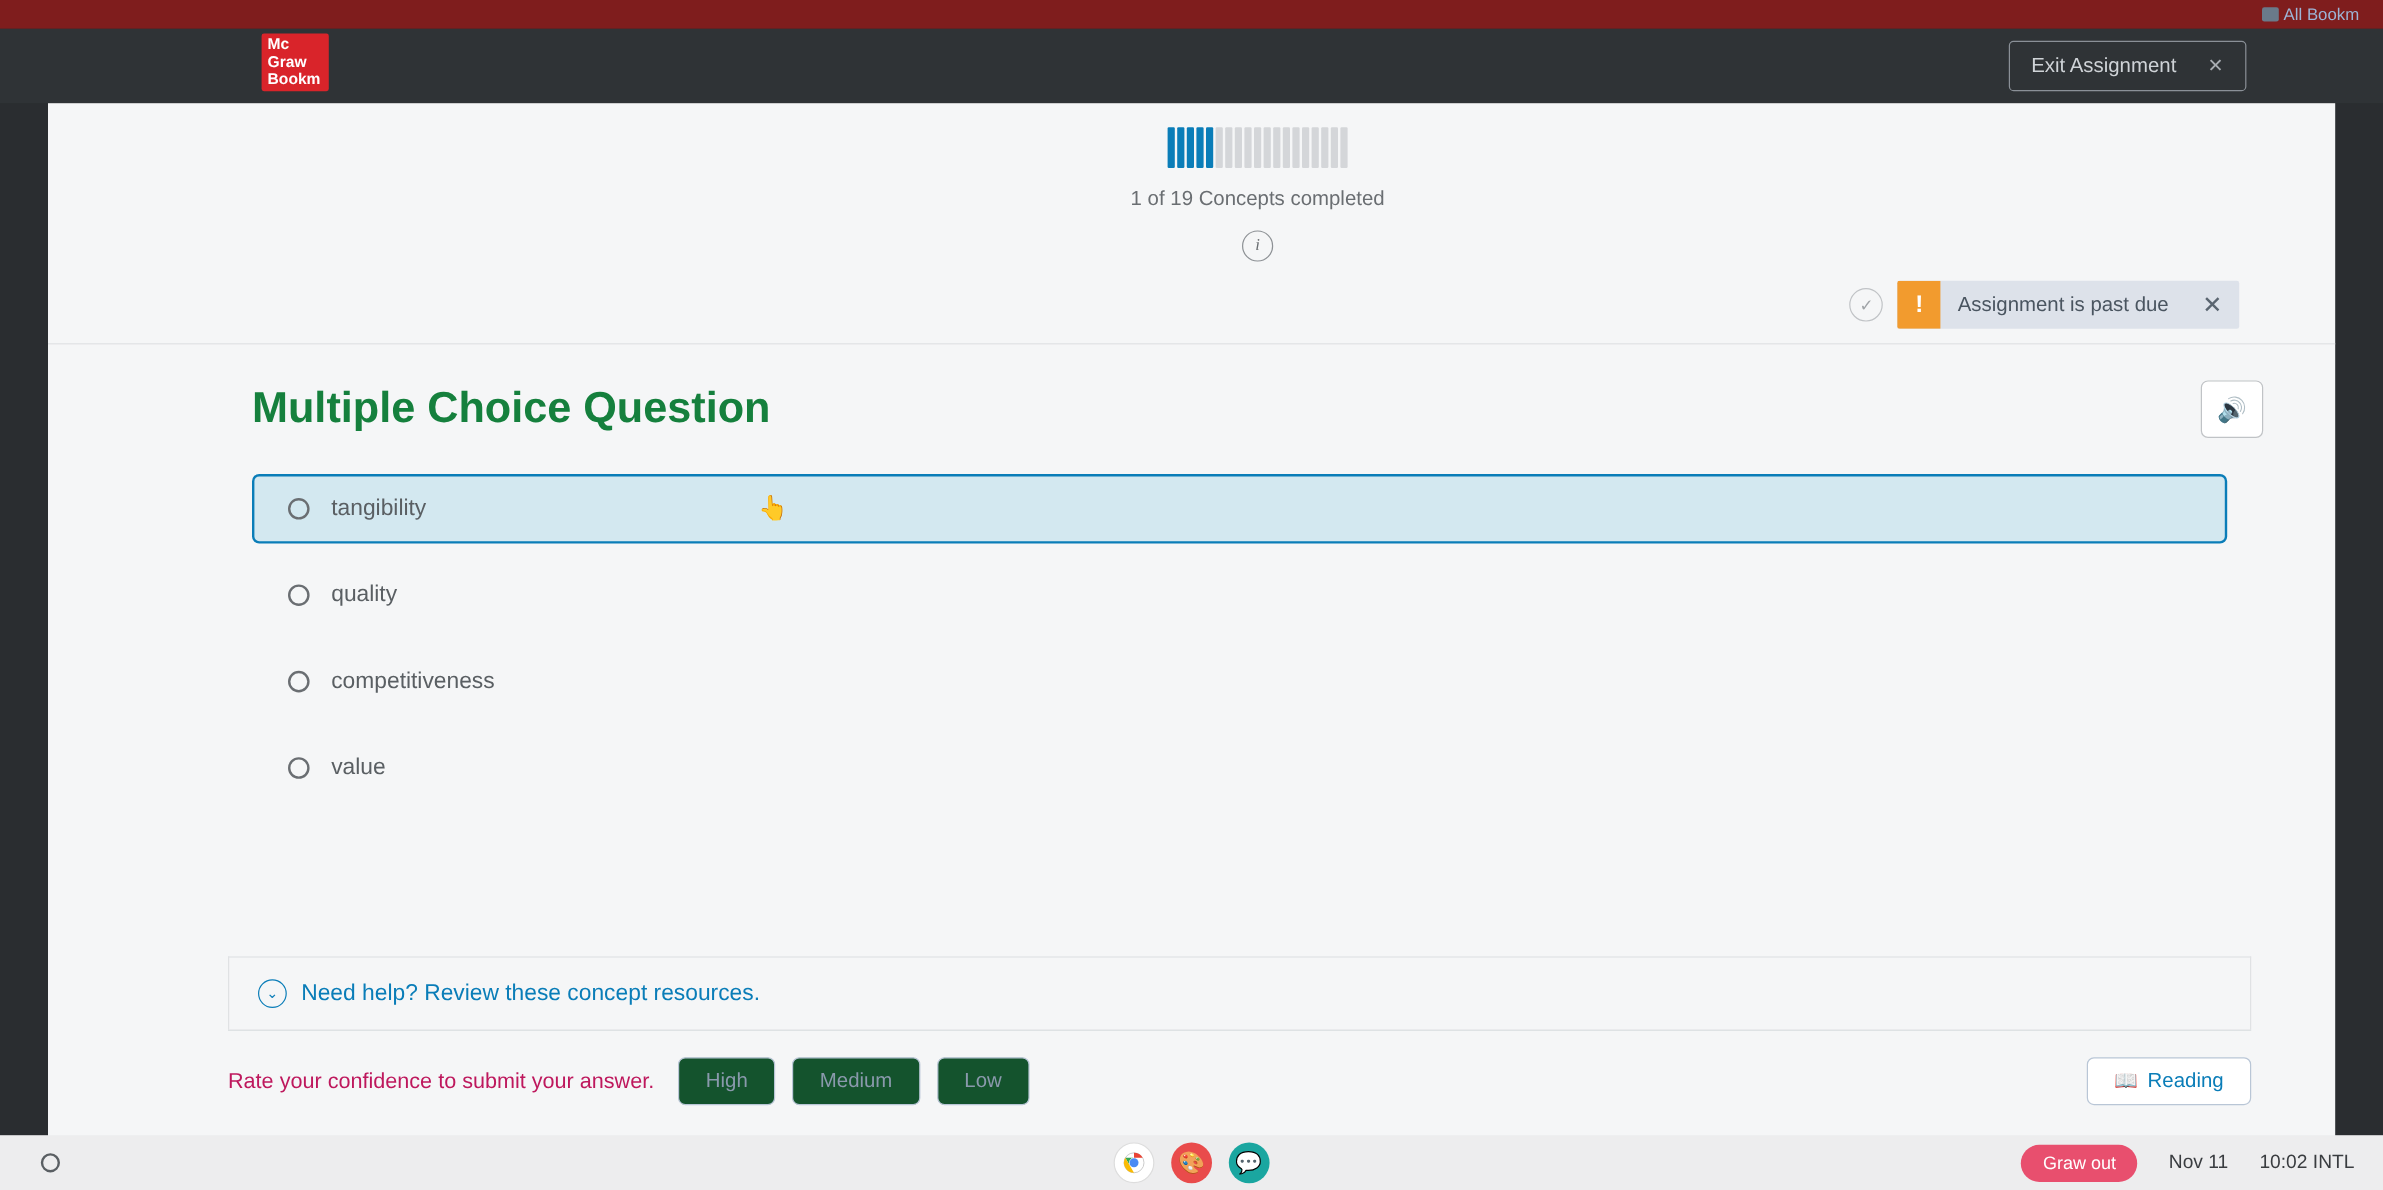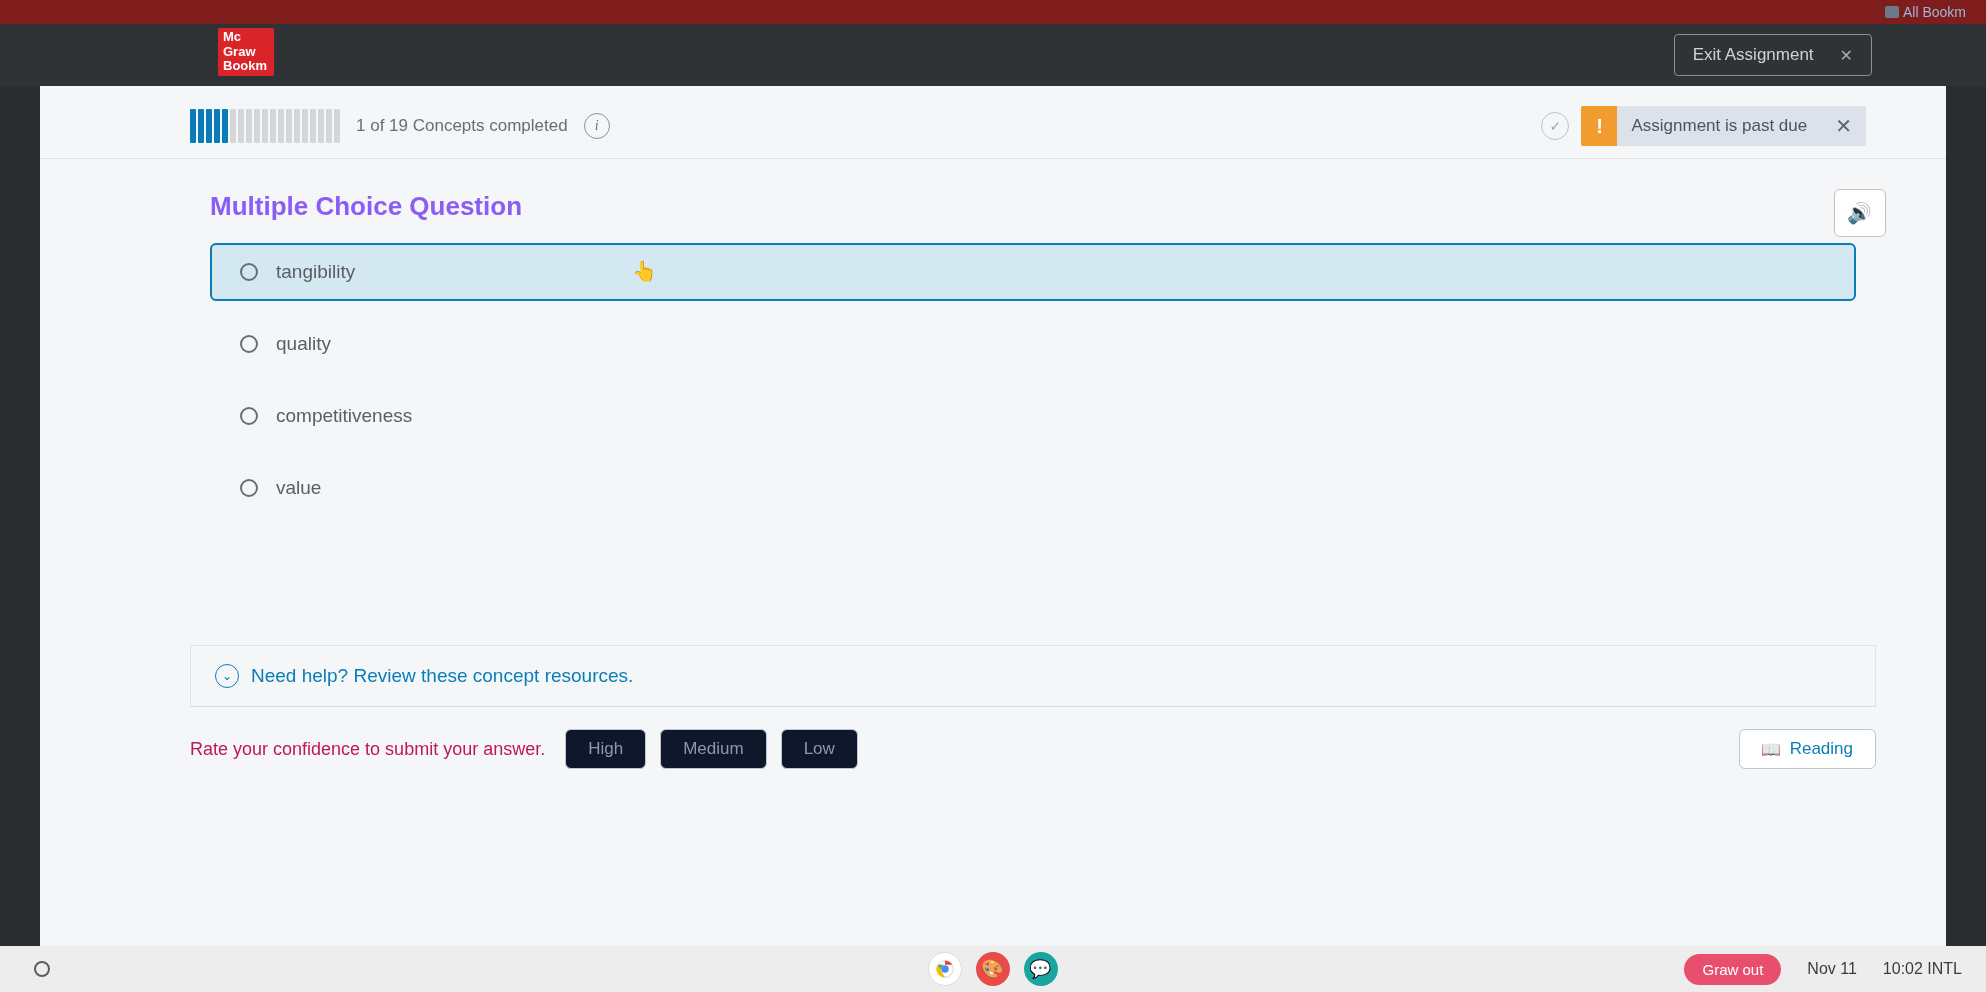--- a/index.html
+++ b/index.html
@@ -78,20 +78,21 @@
     margin: 0 40px 0 40px;
     position: relative;
   }
   .progress-row {
     display: flex;
     align-items: center;
     padding: 20px 40px 12px 150px;
     gap: 16px;
     border-bottom: 1px solid #e0e2e4;
     position: relative;
+    flex-direction: column;
   }
   .progress-bar {
     display: flex;
     gap: 2px;
     align-items: center;
   }
   .tick {
     width: 6px;
     height: 34px;
     background: #d4d6d9;
@@ -133,24 +134,24 @@
     display: flex; align-items: center; justify-content: center;
     color: #fff; font-size: 20px; font-weight: bold;
   }
   .alert-text { color: #4a5560; padding: 0 14px; font-size: 17px; }
   .alert-close { padding: 0 14px; color: #5a6570; font-size: 20px; cursor: pointer; }
   .content {
     padding: 32px 90px 24px 170px;
     position: relative;
   }
   .q-title {
-    font-size: 26px;
+    font-size: 36px;
     font-weight: 700;
-    color: #8b5cf6;
-    margin-bottom: 21px;
+    color: #15803d;
+    margin-bottom: 34px;
   }
   .audio-btn {
     position: absolute;
     right: 60px;
     top: 30px;
     width: 52px; height: 48px;
     border: 1px solid #c0c3c6;
     border-radius: 6px;
     background: #fff;
     display: flex; align-items: center; justify-content: center;
@@ -214,21 +215,21 @@
     border-top: 1px solid #d9dcdf;
     margin: 0 70px 0 150px;
     padding: 22px 0 0 0;
     display: flex;
     align-items: center;
     gap: 14px;
   }
   .footer-label { color: #be185d; font-size: 18px; margin-right: 6px; }
   .conf-btn {
     border: 1.5px solid #b9c6d6;
-    background: #0f172a;
+    background: #14532d;
     color: #8a99ac;
     padding: 9px 22px;
     font-size: 17px;
     border-radius: 6px;
     cursor: pointer;
   }
   .reading-btn {
     margin-left: auto;
     border: 1.5px solid #b9c6d6;
     background: #fff;

